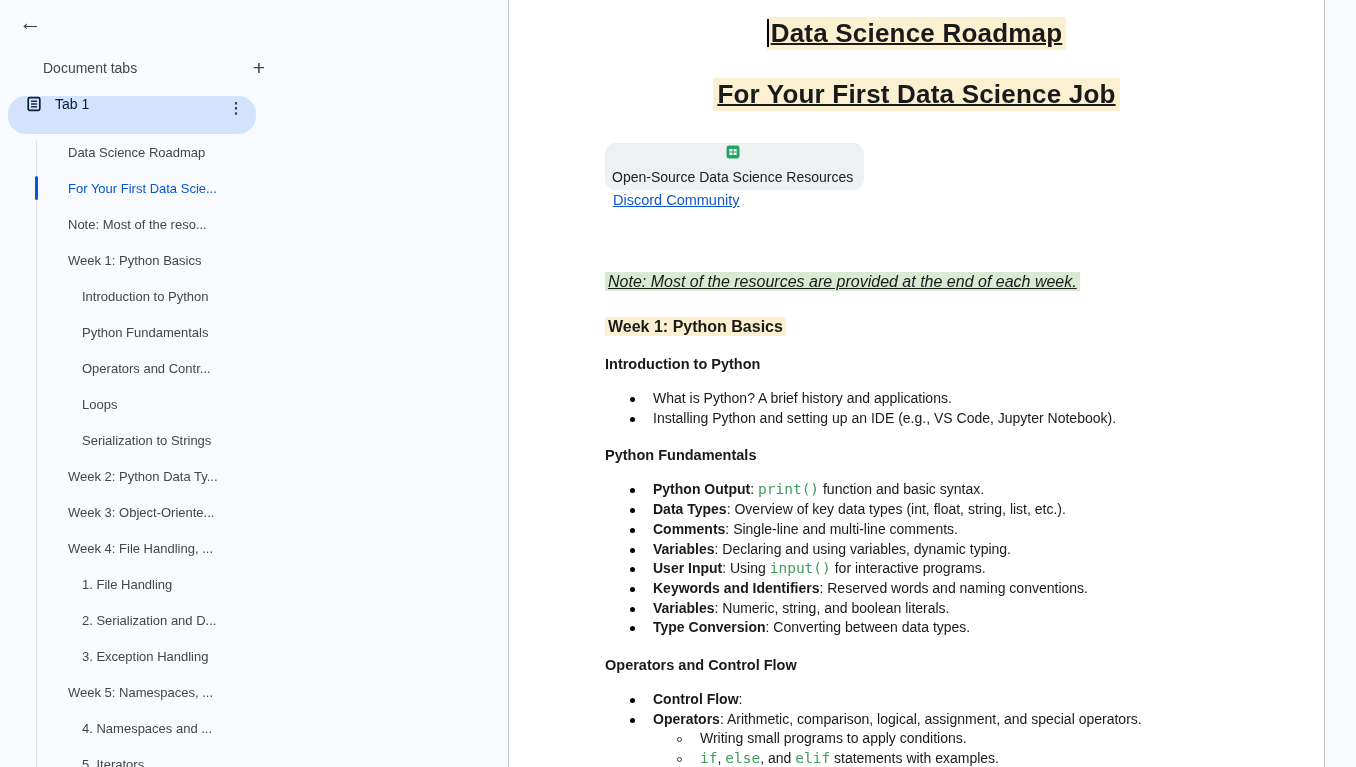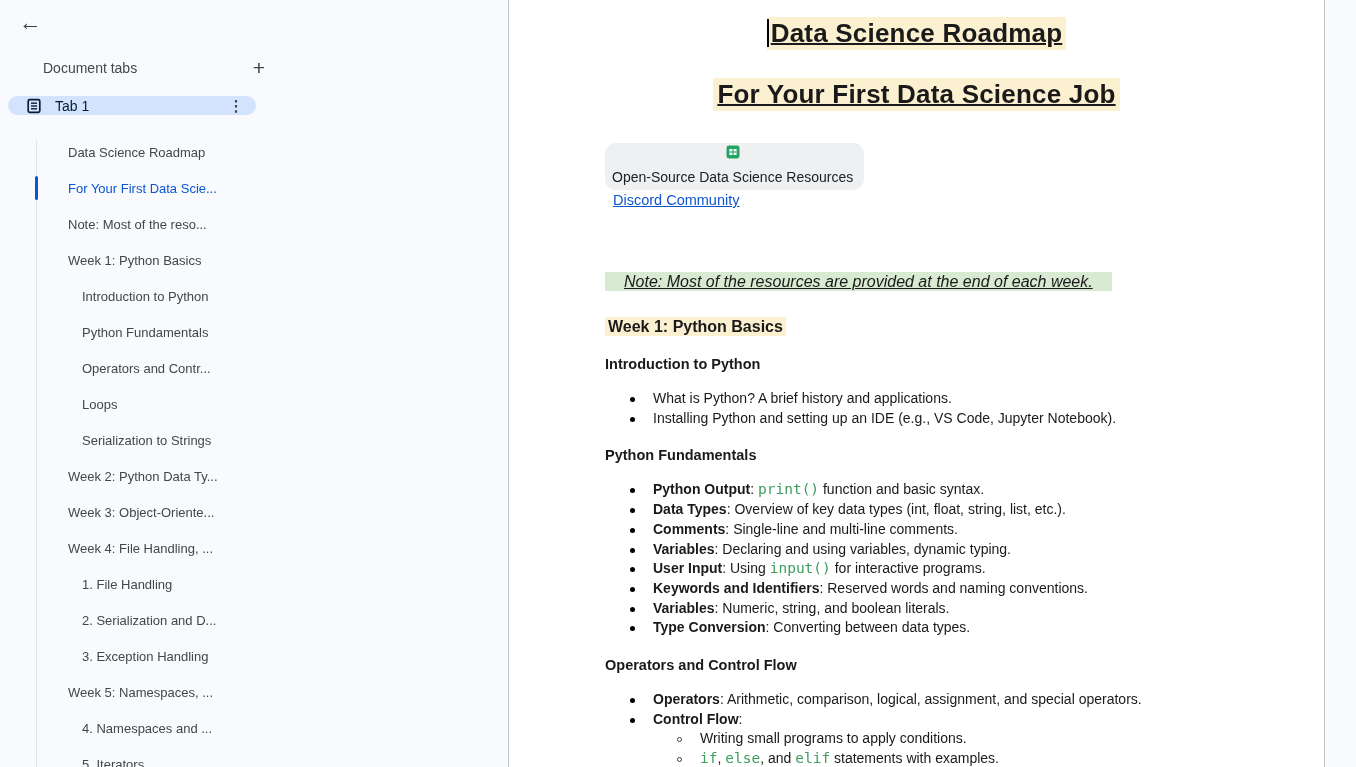--- a/index.html
+++ b/index.html
@@ -23,23 +23,23 @@
   .sb-header {
     position: absolute; left: 20px; top: 56px; width: 222px; height: 24px;
     display: flex; align-items: center; justify-content: space-between; margin-left: 23px;
   }
   .sb-title { font-size: 14px; font-weight: 500; color: #444746; }
   .add-btn {
     border: none; background: transparent; cursor: pointer; padding: 0;
     font-size: 21px; font-weight: 400; color: #444746; line-height: 22px;
   }
   .tab-pill {
-    position: absolute; left: 8px; top: 96px; width: 248px; height: 19px;
+    position: absolute; left: 8px; top: 96px; width: 248px; height: 38px;
     border-radius: 18px; background: #d3e3fd; cursor: pointer;
-    display: flex; align-items: center; padding: 0 8px 0 18px;
+    display: flex; align-items: flex-start; padding: 0 8px 0 18px;
   }
   .tab-doc-icon { display: inline-flex; width: 16px; height: 16px; }
   .tab-label { font-size: 14px; font-weight: 500; color: #001d35; margin-left: 13px; }
   .tab-menu {
     margin-left: auto; border: none; background: transparent; cursor: pointer;
     font-size: 15px; font-weight: 700; color: #444746; width: 24px; height: 24px; padding: 0;
   }
   .outline { position: absolute; left: 0; top: 134px; width: 509px; bottom: 0; }
   .indent-guide {
     position: absolute; left: 36px; top: 6px; bottom: 0; width: 1px; background: #e1e3e6;
@@ -83,21 +83,21 @@
     background: #eef0f2; border-radius: 11px; padding: 2px 11px 2px 7px;
     font-size: 14px; color: #202124; cursor: pointer; flex-direction: column;
   }
   .sheets-icon { display: inline-flex; width: 14px; height: 14px; }
   .link-row { line-height: 20px; }
   .doc-link { color: #1155cc; text-decoration: underline; font-size: 14.5px; cursor: pointer; margin-left: 8px; }
 
   .note { margin: 60px 0 0 0; line-height: 23px; }
   .note-text {
     font-size: 16px; font-style: italic; text-decoration: underline;
-    background: #d9ead3; padding: 1px 19px;
+    background: #d9ead3; padding: 1px 3px;
   }
 
   .week-h { margin: 20px 0 0 0; line-height: 21px; }
   .week-h span { font-size: 16px; font-weight: 700; background: #fbf0cf; padding: 1px 3px; }
 
   .h3 { font-size: 14.5px; font-weight: 700; margin: 18px 0 16px 0; line-height: 18px; color: #1a1a1a; }
 
   .blist { margin: 0 0 16px 0; }
   .li { display: flex; align-items: flex-start; padding-left: 25px; }
   .li.sub { padding-left: 72px; }
@@ -278,25 +278,25 @@
           <span class="marker"></span>
           <span class="li-text"><span class="bseg">Type Conversion</span><span>: Converting between data types.</span></span>
         </div>
       </div>
 
       <h3 class="h3">Operators and Control Flow</h3>
 
       <div class="blist">
         <div class="li">
           <span class="marker"></span>
+          <span class="li-text"><span class="bseg">Control Flow</span><span>:</span></span>
+        </div>
+        <div class="li">
+          <span class="marker"></span>
           <span class="li-text"><span class="bseg">Operators</span><span>: Arithmetic, comparison, logical, assignment, and special operators.</span></span>
-        </div>
-        <div class="li">
-          <span class="marker"></span>
-          <span class="li-text"><span class="bseg">Control Flow</span><span>:</span></span>
         </div>
         <div class="li sub">
           <span class="marker"></span>
           <span class="li-text"><span>Writing small programs to apply conditions.</span></span>
         </div>
         <div class="li sub">
           <span class="marker"></span>
           <span class="li-text"><span class="code">if</span><span>, </span><span class="code">else</span><span>, and </span><span class="code">elif</span><span> statements with examples.</span></span>
         </div>
       </div>

